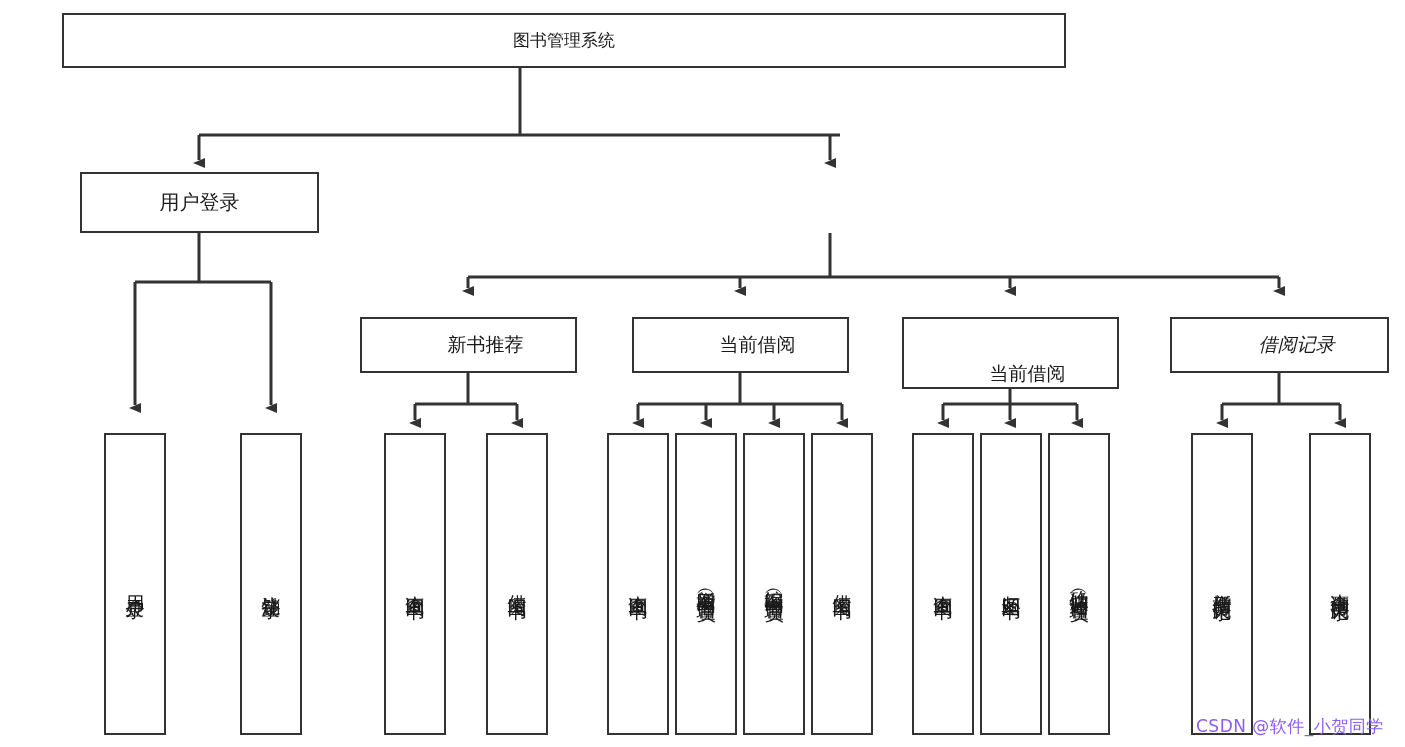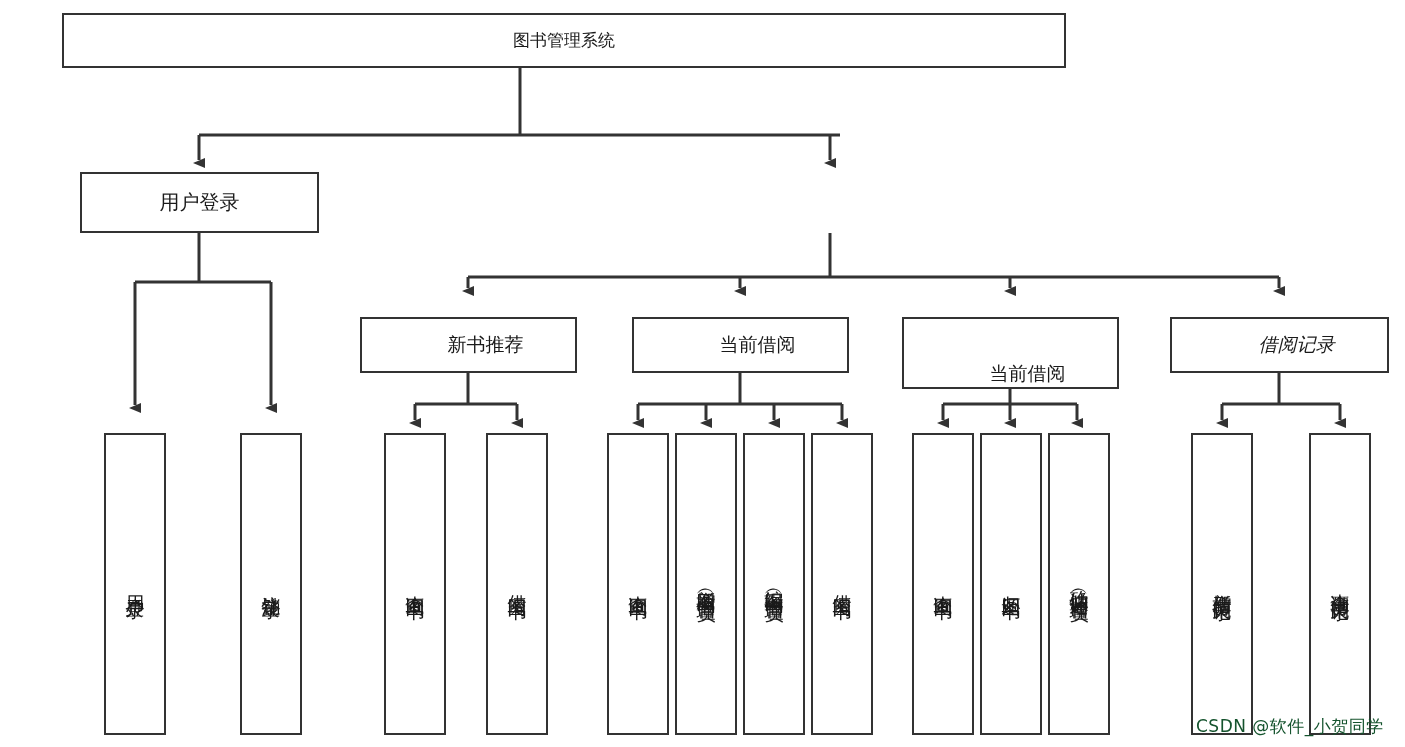--- a/index.html
+++ b/index.html
@@ -61,21 +61,21 @@
     letter-spacing: 2px;
     line-height: 1.05;
     white-space: nowrap;
   }
   .leaf .vtext {
     margin: 0 auto;
   }
   .watermark {
     position: absolute;
     font-size: 17px;
-    color: #14532d;
+    color: #8b5cf6;
     white-space: nowrap;
     z-index: 5;
     letter-spacing: 0.5px;
   }
 </style>
 </head>
 <body>
 
 <div id="canvas">
 

